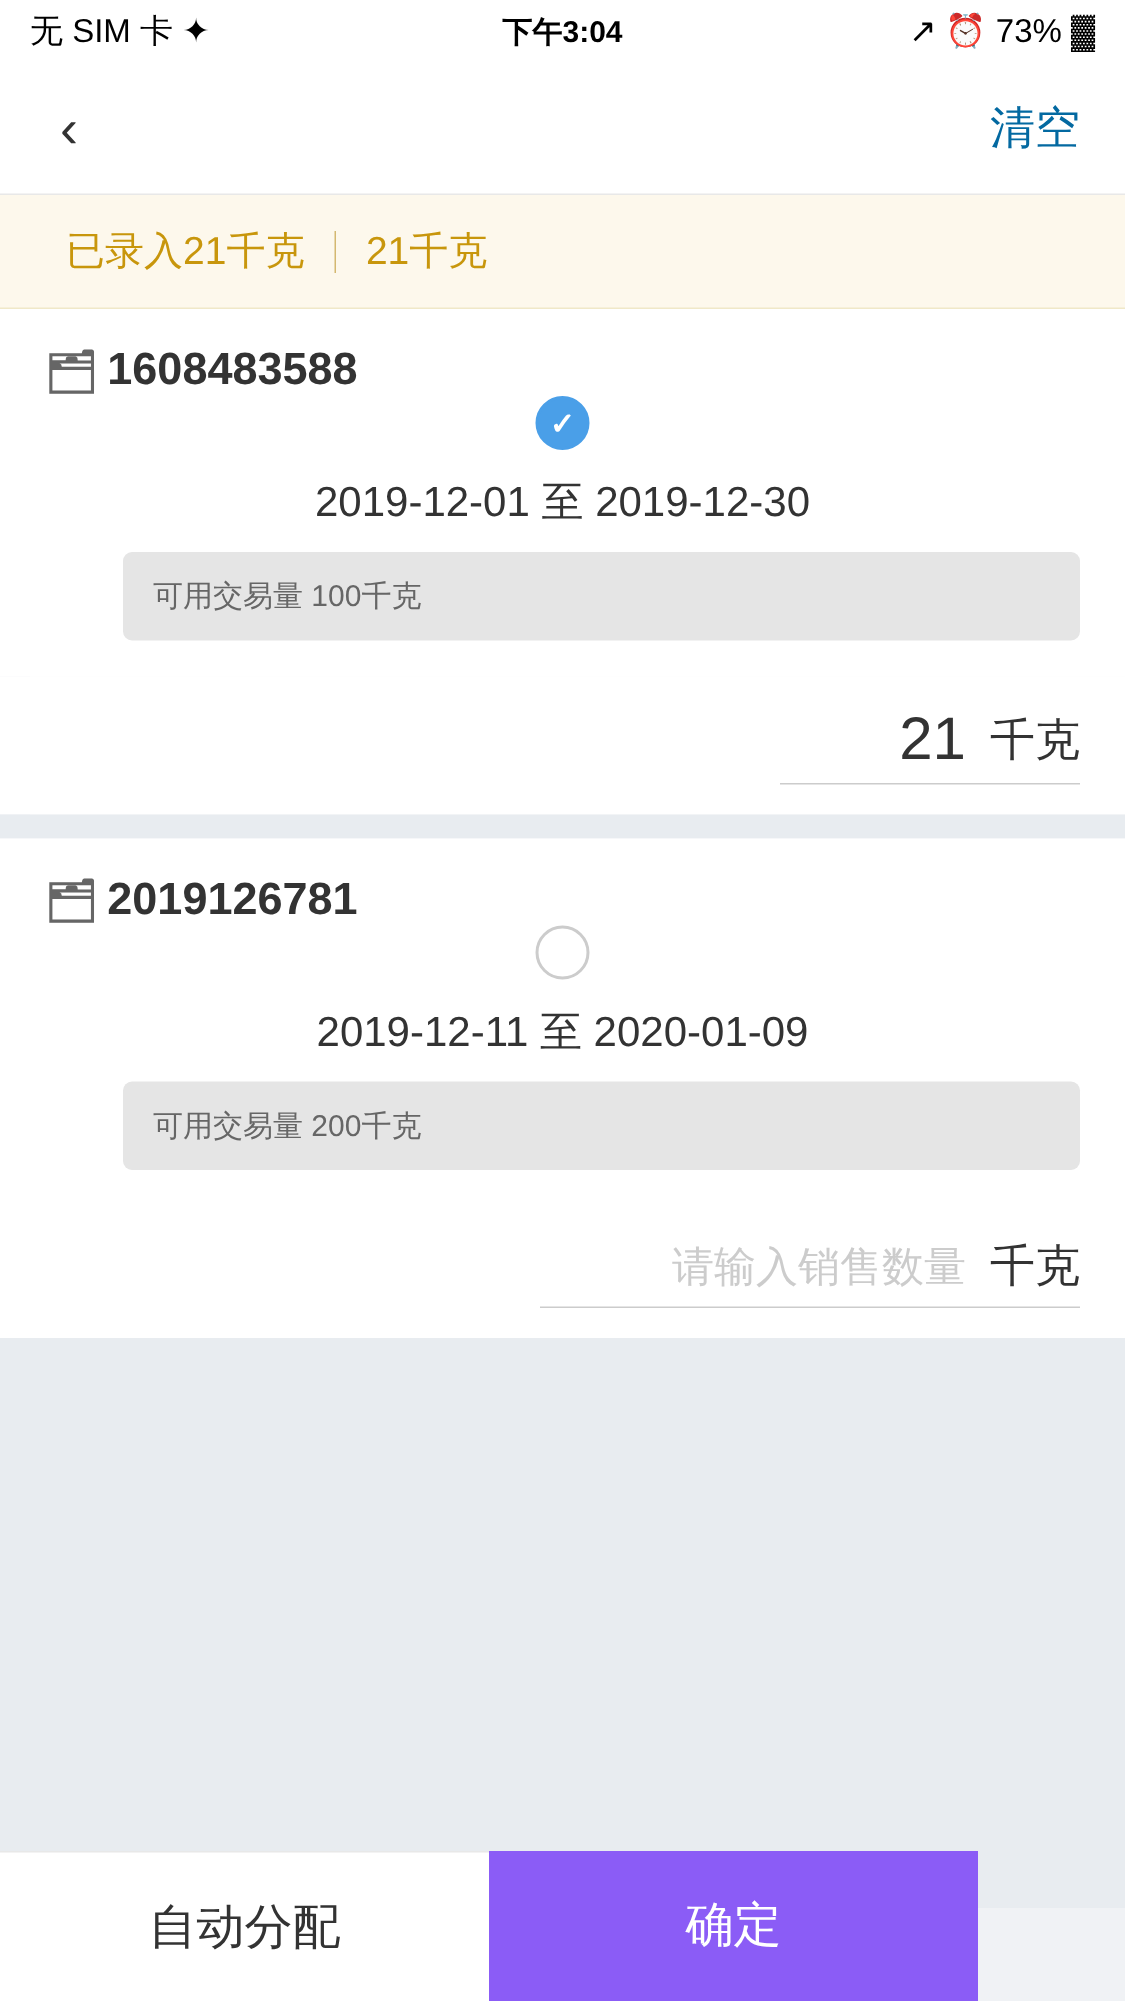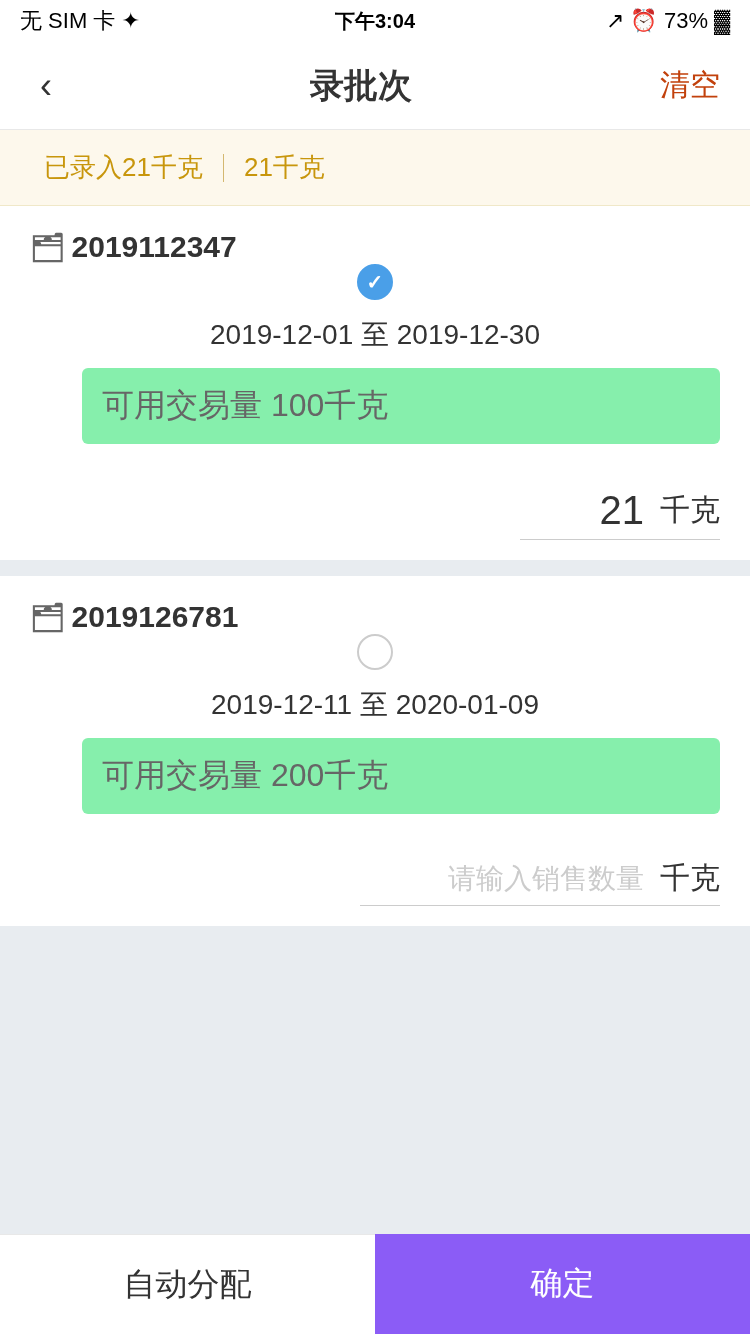--- a/index.html
+++ b/index.html
@@ -61,21 +61,21 @@
       cursor: pointer;
       padding: 10px;
     }
     .nav-title {
       font-size: 34px;
       font-weight: 600;
       color: #333;
     }
     .nav-clear {
       font-size: 30px;
-      color: #c2410c;
+      color: #0369a1;
       cursor: pointer;
     }
 
     
     .info-banner {
       width: 750px;
       background: #fdf8ec;
       padding: 20px 44px;
       display: flex;
       align-items: center;
@@ -147,25 +147,25 @@
       font-size: 20px;
       font-weight: bold;
     }
 
     .batch-date {
       font-size: 28px;
       color: #333;
     }
 
     .availability-box {
-      background: #86efac;
+      background: #e5e5e5;
       border-radius: 6px;
       padding: 16px 20px;
       margin-left: 52px;
-      font-size: 32px;
+      font-size: 20px;
       color: #666;
     }
 
     
     .quantity-row {
       display: flex;
       align-items: center;
       justify-content: flex-end;
       padding: 20px 30px;
       background: #fff;
@@ -197,21 +197,21 @@
 
     
     .bottom-area {
       background: #e8ecf0;
       flex: 1;
       min-height: 380px;
     }
 
     
     .footer {
-      width: 750px;
+      width: 652px;
       height: 100px;
       position: fixed;
       bottom: 0;
       left: 0;
       display: flex;
     }
 
     .footer-auto {
       flex: 1;
       height: 100%;
@@ -258,36 +258,35 @@
   <div class="status-right">
     <span>↗</span>
     <span>⏰</span>
     <span>73%</span>
     <span>▓</span>
   </div>
 </div>
 
 <div class="nav-bar">
   <span class="nav-back">‹</span>
-  <span class="nav-title">录批次</span>
   <span class="nav-clear">清空</span>
 </div>
 
 <div class="info-banner">
   <span class="info-label">已录入21千克</span>
   <div class="info-divider"></div>
   <span class="info-value">21千克</span>
 </div>
 
 <div class="content-wrapper">
 
   <div class="batch-item">
     <div class="batch-id">
       <span class="doc-icon">🗂</span>
-      <span>2019112347</span>
+      <span>1608483588</span>
     </div>
     <div class="batch-date-row">
       <div class="radio-circle checked"></div>
       <span class="batch-date">2019-12-01 至 2019-12-30</span>
     </div>
     <div class="availability-box">可用交易量 100千克</div>
   </div>
 
   <div class="batch-quantity-section">
     <div class="quantity-row">

